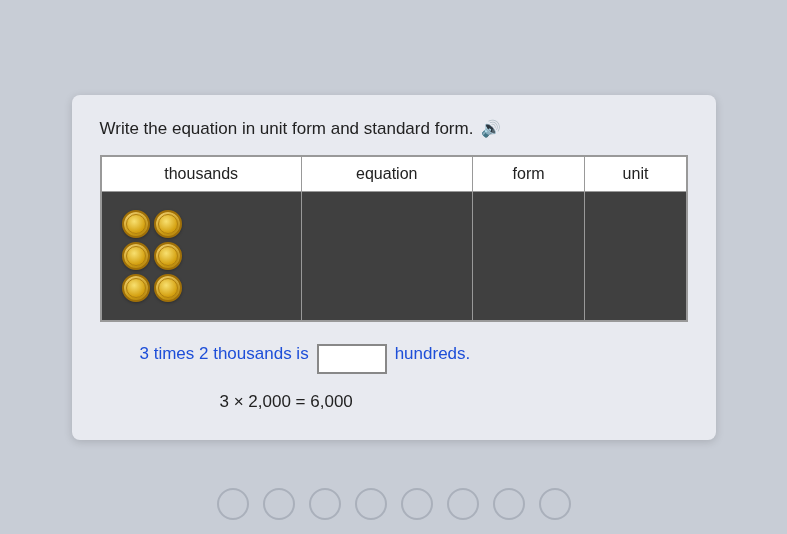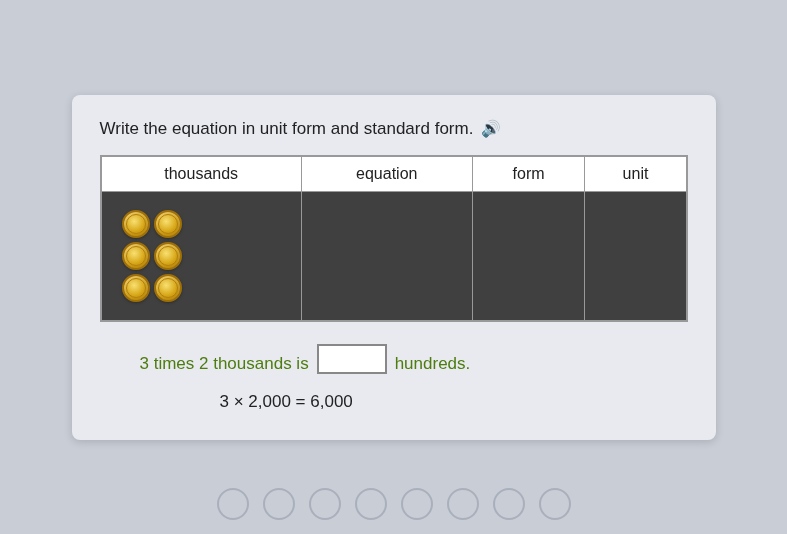--- a/index.html
+++ b/index.html
@@ -91,23 +91,23 @@
     .coin-inner {
       width: 20px;
       height: 20px;
       border-radius: 50%;
       background: radial-gradient(circle at 40% 35%, #f8e070, #d4a010 70%);
       border: 1px solid #b08010;
     }
 
     .sentence-row {
       display: flex;
-      align-items: flex-end;
+      align-items: flex-start;
       font-size: 17px;
-      color: #4d7c0f;
+      color: #1d4ed8;
       margin-bottom: 18px;
       padding-left: 40px;
     }
 
     .answer-box {
       display: inline-block;
       width: 70px;
       height: 30px;
       border: 2px solid #888;
       background: #fff;

